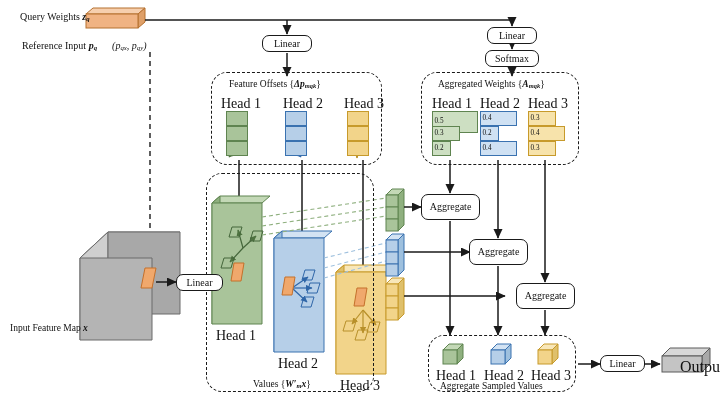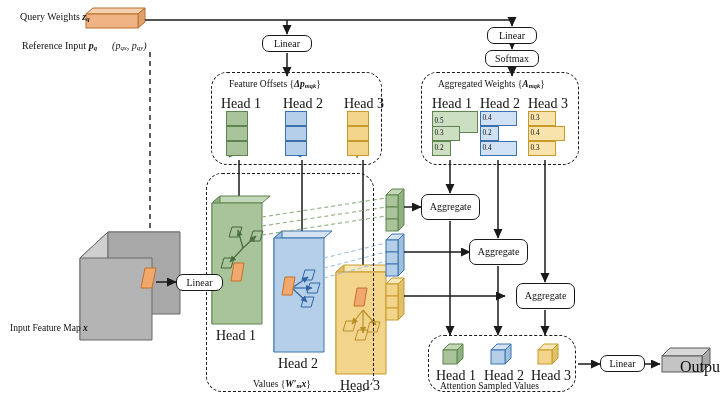--- a/index.html
+++ b/index.html
@@ -297,15 +297,15 @@
   <div class="headlbl" style="left:216px;top:328px;">Head 1</div>
   <div class="headlbl" style="left:278px;top:356px;">Head 2</div>
   <div class="headlbl" style="left:340px;top:378px;">Head 3</div>
   <div class="ttl" style="left:253px;top:379px;">
     <span>Values {</span><span class="bi">W</span><span class="bi">′</span><span class="bi sub">m</span><span class="bi">x</span><span>}</span>
   </div>
 
   <div class="headlbl" style="left:436px;top:368px;">Head 1</div>
   <div class="headlbl" style="left:484px;top:368px;">Head 2</div>
   <div class="headlbl" style="left:531px;top:368px;">Head 3</div>
-  <div class="ttl" style="left:440px;top:381px;">Attention Sampled Values</div>
+  <div class="ttl" style="left:440px;top:381px;">Aggregate Sampled Values</div>
 
 </div>
 
 </body></html>

